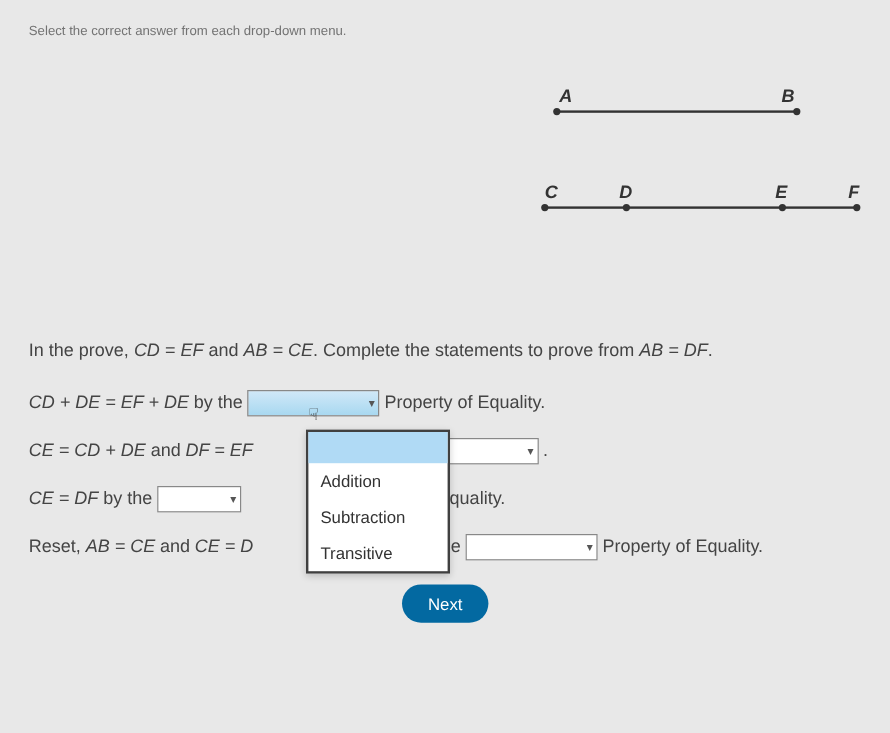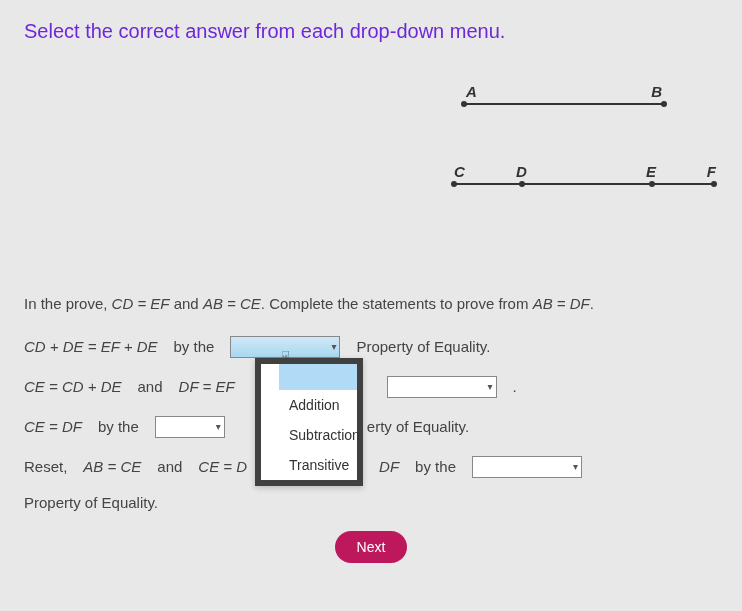--- a/index.html
+++ b/index.html
@@ -10,22 +10,22 @@
       height: 611px;
       background: #e8e8e8;
       font-family: Arial, sans-serif;
       color: #333;
       overflow: hidden;
     }
     .container {
       padding: 20px 24px;
     }
     .instruction {
-      font-size: 20px;
-      color: #6d28d9;
+      font-size: 11px;
+      color: #737373;
       margin-bottom: 40px;
     }
     .figure-area {
       position: relative;
       height: 180px;
       margin-bottom: 30px;
     }
     .line-segment {
       position: absolute;
     }
@@ -66,21 +66,21 @@
       line-height: 1.5;
     }
     .problem-text i { }
     .statement-row {
       font-size: 15px;
       color: #444;
       margin-bottom: 18px;
       display: flex;
       align-items: center;
       flex-wrap: wrap;
-      gap: 16px;
+      gap: 4px;
       position: relative;
     }
     .italic { font-style: italic; }
     .dropdown-inline {
       display: inline-block;
       width: 110px;
       height: 22px;
       border: 1px solid #888;
       background: #fff;
       font-size: 13px;
@@ -111,26 +111,25 @@
       left: 50%;
       transform: translateX(-50%);
       font-size: 14px;
       color: #333;
       pointer-events: none;
     }
     .dropdown-menu {
       position: absolute;
       left: 255px;
       top: 358px;
-      width: 108px;
+      width: 120px;
       background: #fff;
-      border: 6px solid #404040;
+      border: 2px solid #404040;
       box-shadow: 0 2px 6px rgba(0,0,0,0.2);
       z-index: 10;
-      padding-left: 18px;
     }
     .dropdown-menu .opt {
       padding: 7px 10px;
       font-size: 14px;
       color: #333;
       cursor: pointer;
     }
     .dropdown-menu .opt.blank {
       height: 26px;
       background: #b0daf5;
@@ -143,21 +142,21 @@
     }
     .btn {
       padding: 8px 22px;
       border-radius: 20px;
       font-size: 14px;
       color: #fff;
       border: none;
       cursor: pointer;
     }
     .btn-reset { background: #d9534f; }
-    .btn-next { background: #be185d; }
+    .btn-next { background: #0369a1; }
   </style>
 </head>
 <body>
 
 <div class="container">
   <div class="instruction">Select the correct answer from each drop-down menu.</div>
 
   <div class="figure-area">
     <div class="line-segment seg-ab">
       <div class="seg-line">

